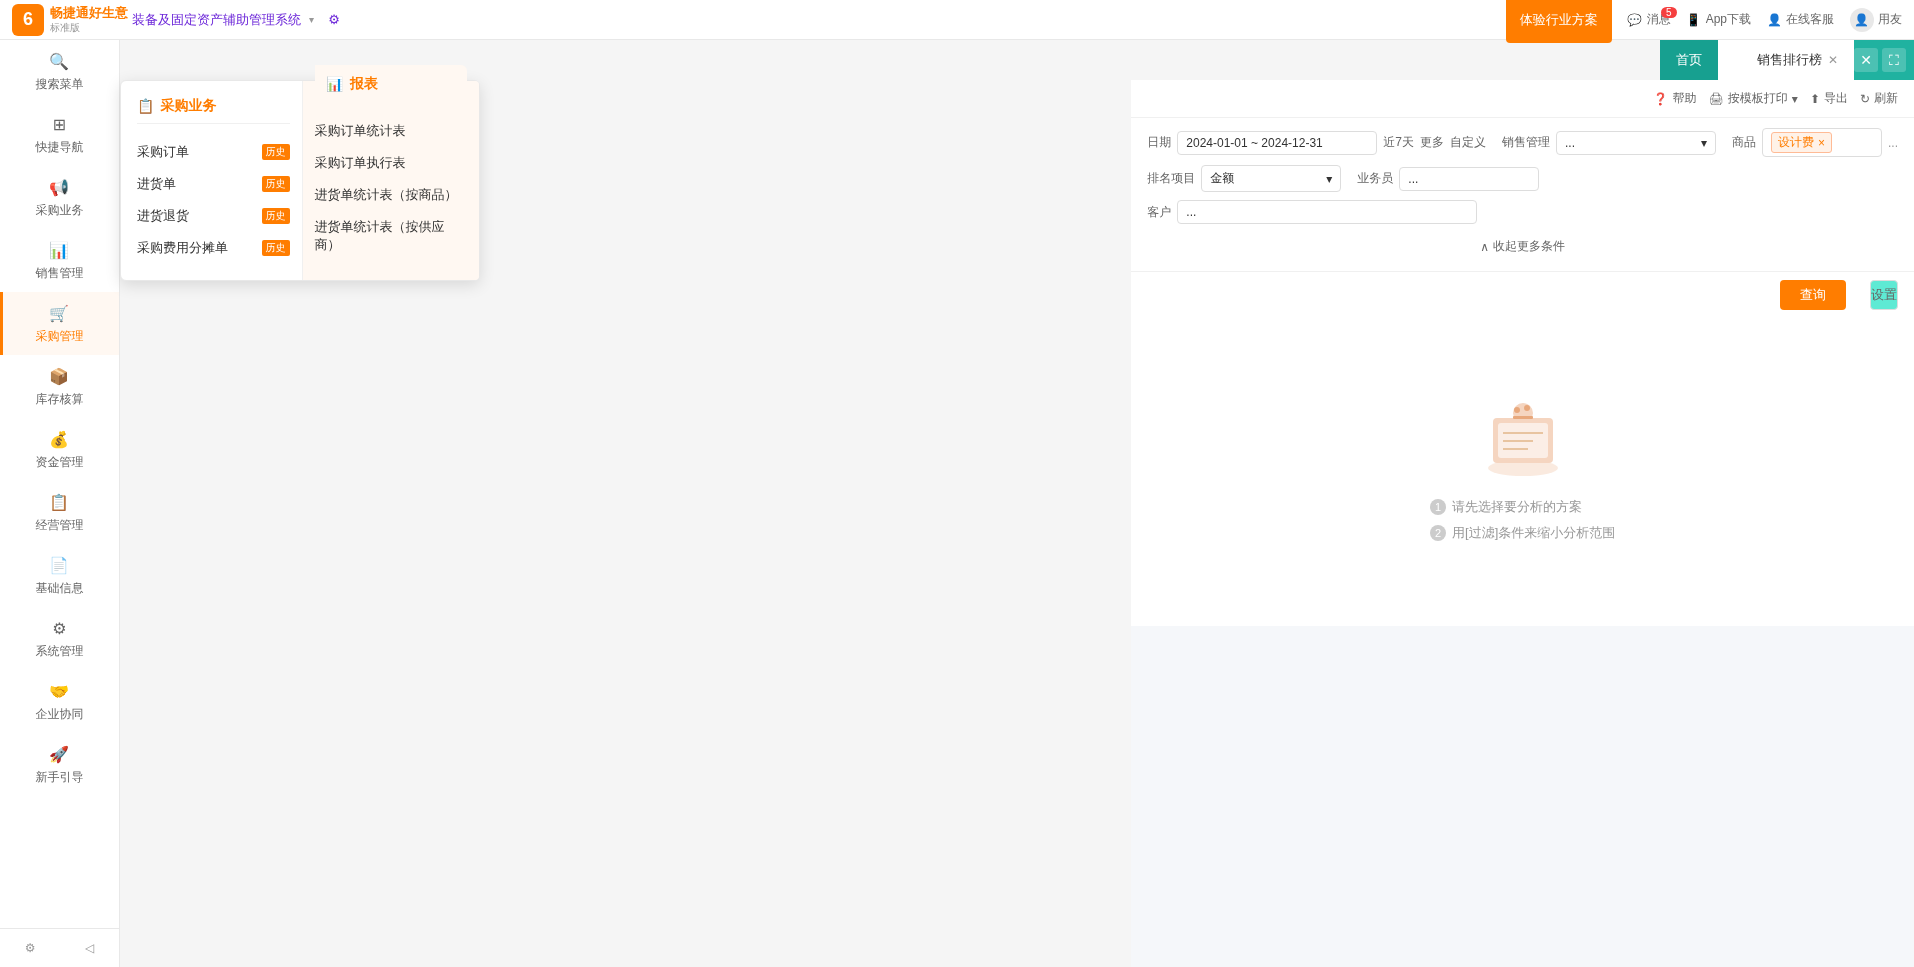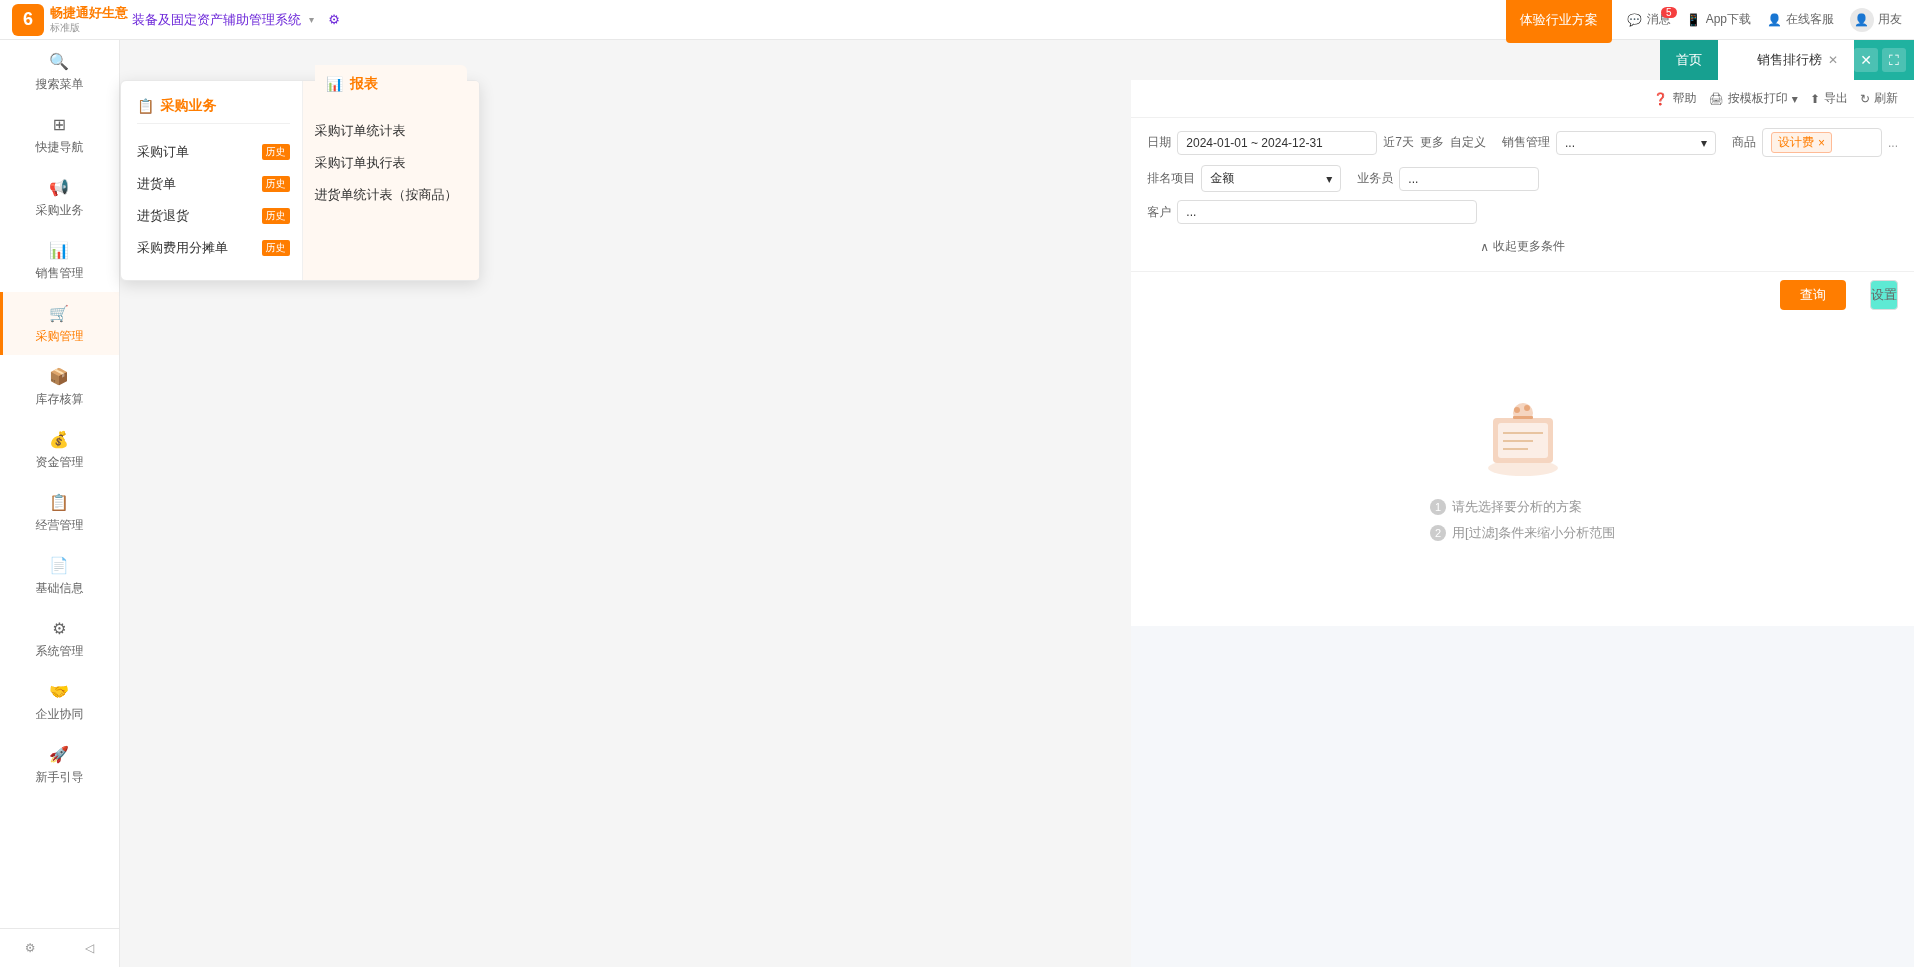--- a/index.html
+++ b/index.html
@@ -724,15 +724,18 @@
       </div>
       <div class="dropdown-menu-item">
         <span>采购订单统计表</span>
       </div>
       <div class="dropdown-menu-item">
         <span>采购订单执行表</span>
       </div>
       <div class="dropdown-menu-item">
         <span>进货单统计表（按商品）</span>
       </div>
+      <div class="dropdown-menu-item">
+        <span>进货单统计表（按供应商）</span>
+      </div>
     </div>
   </div>
 </div>
 
 </body></html>

